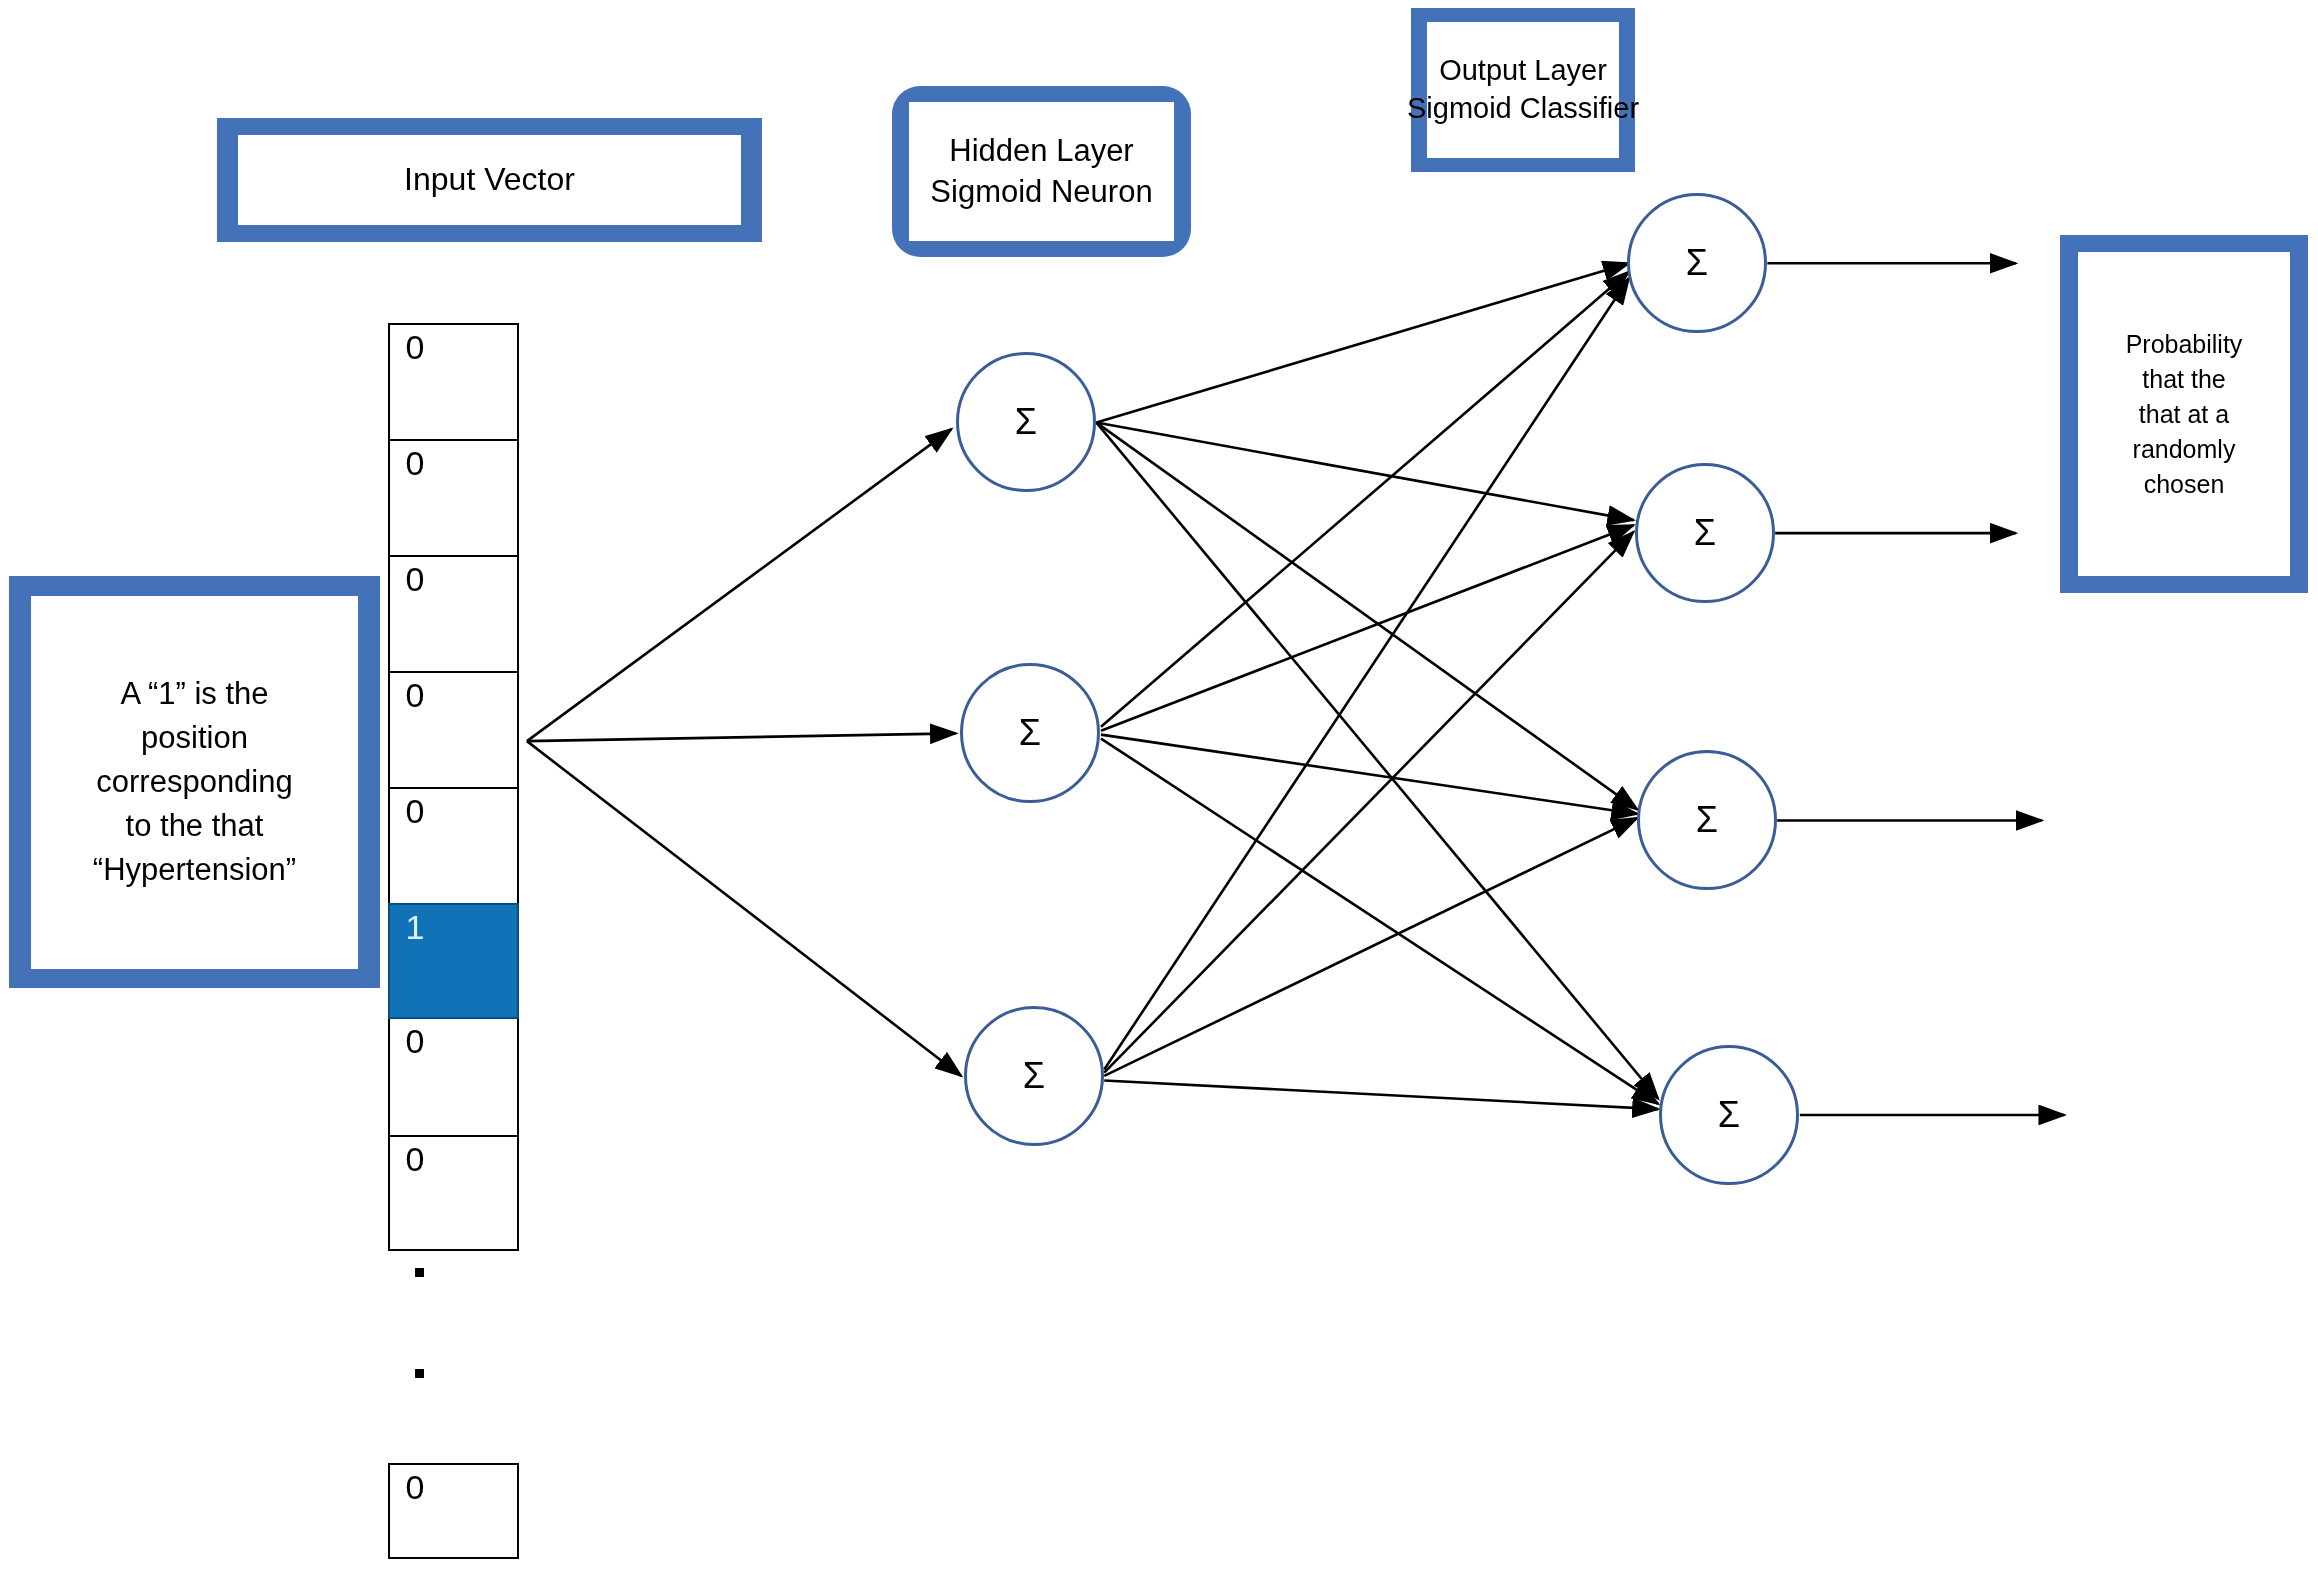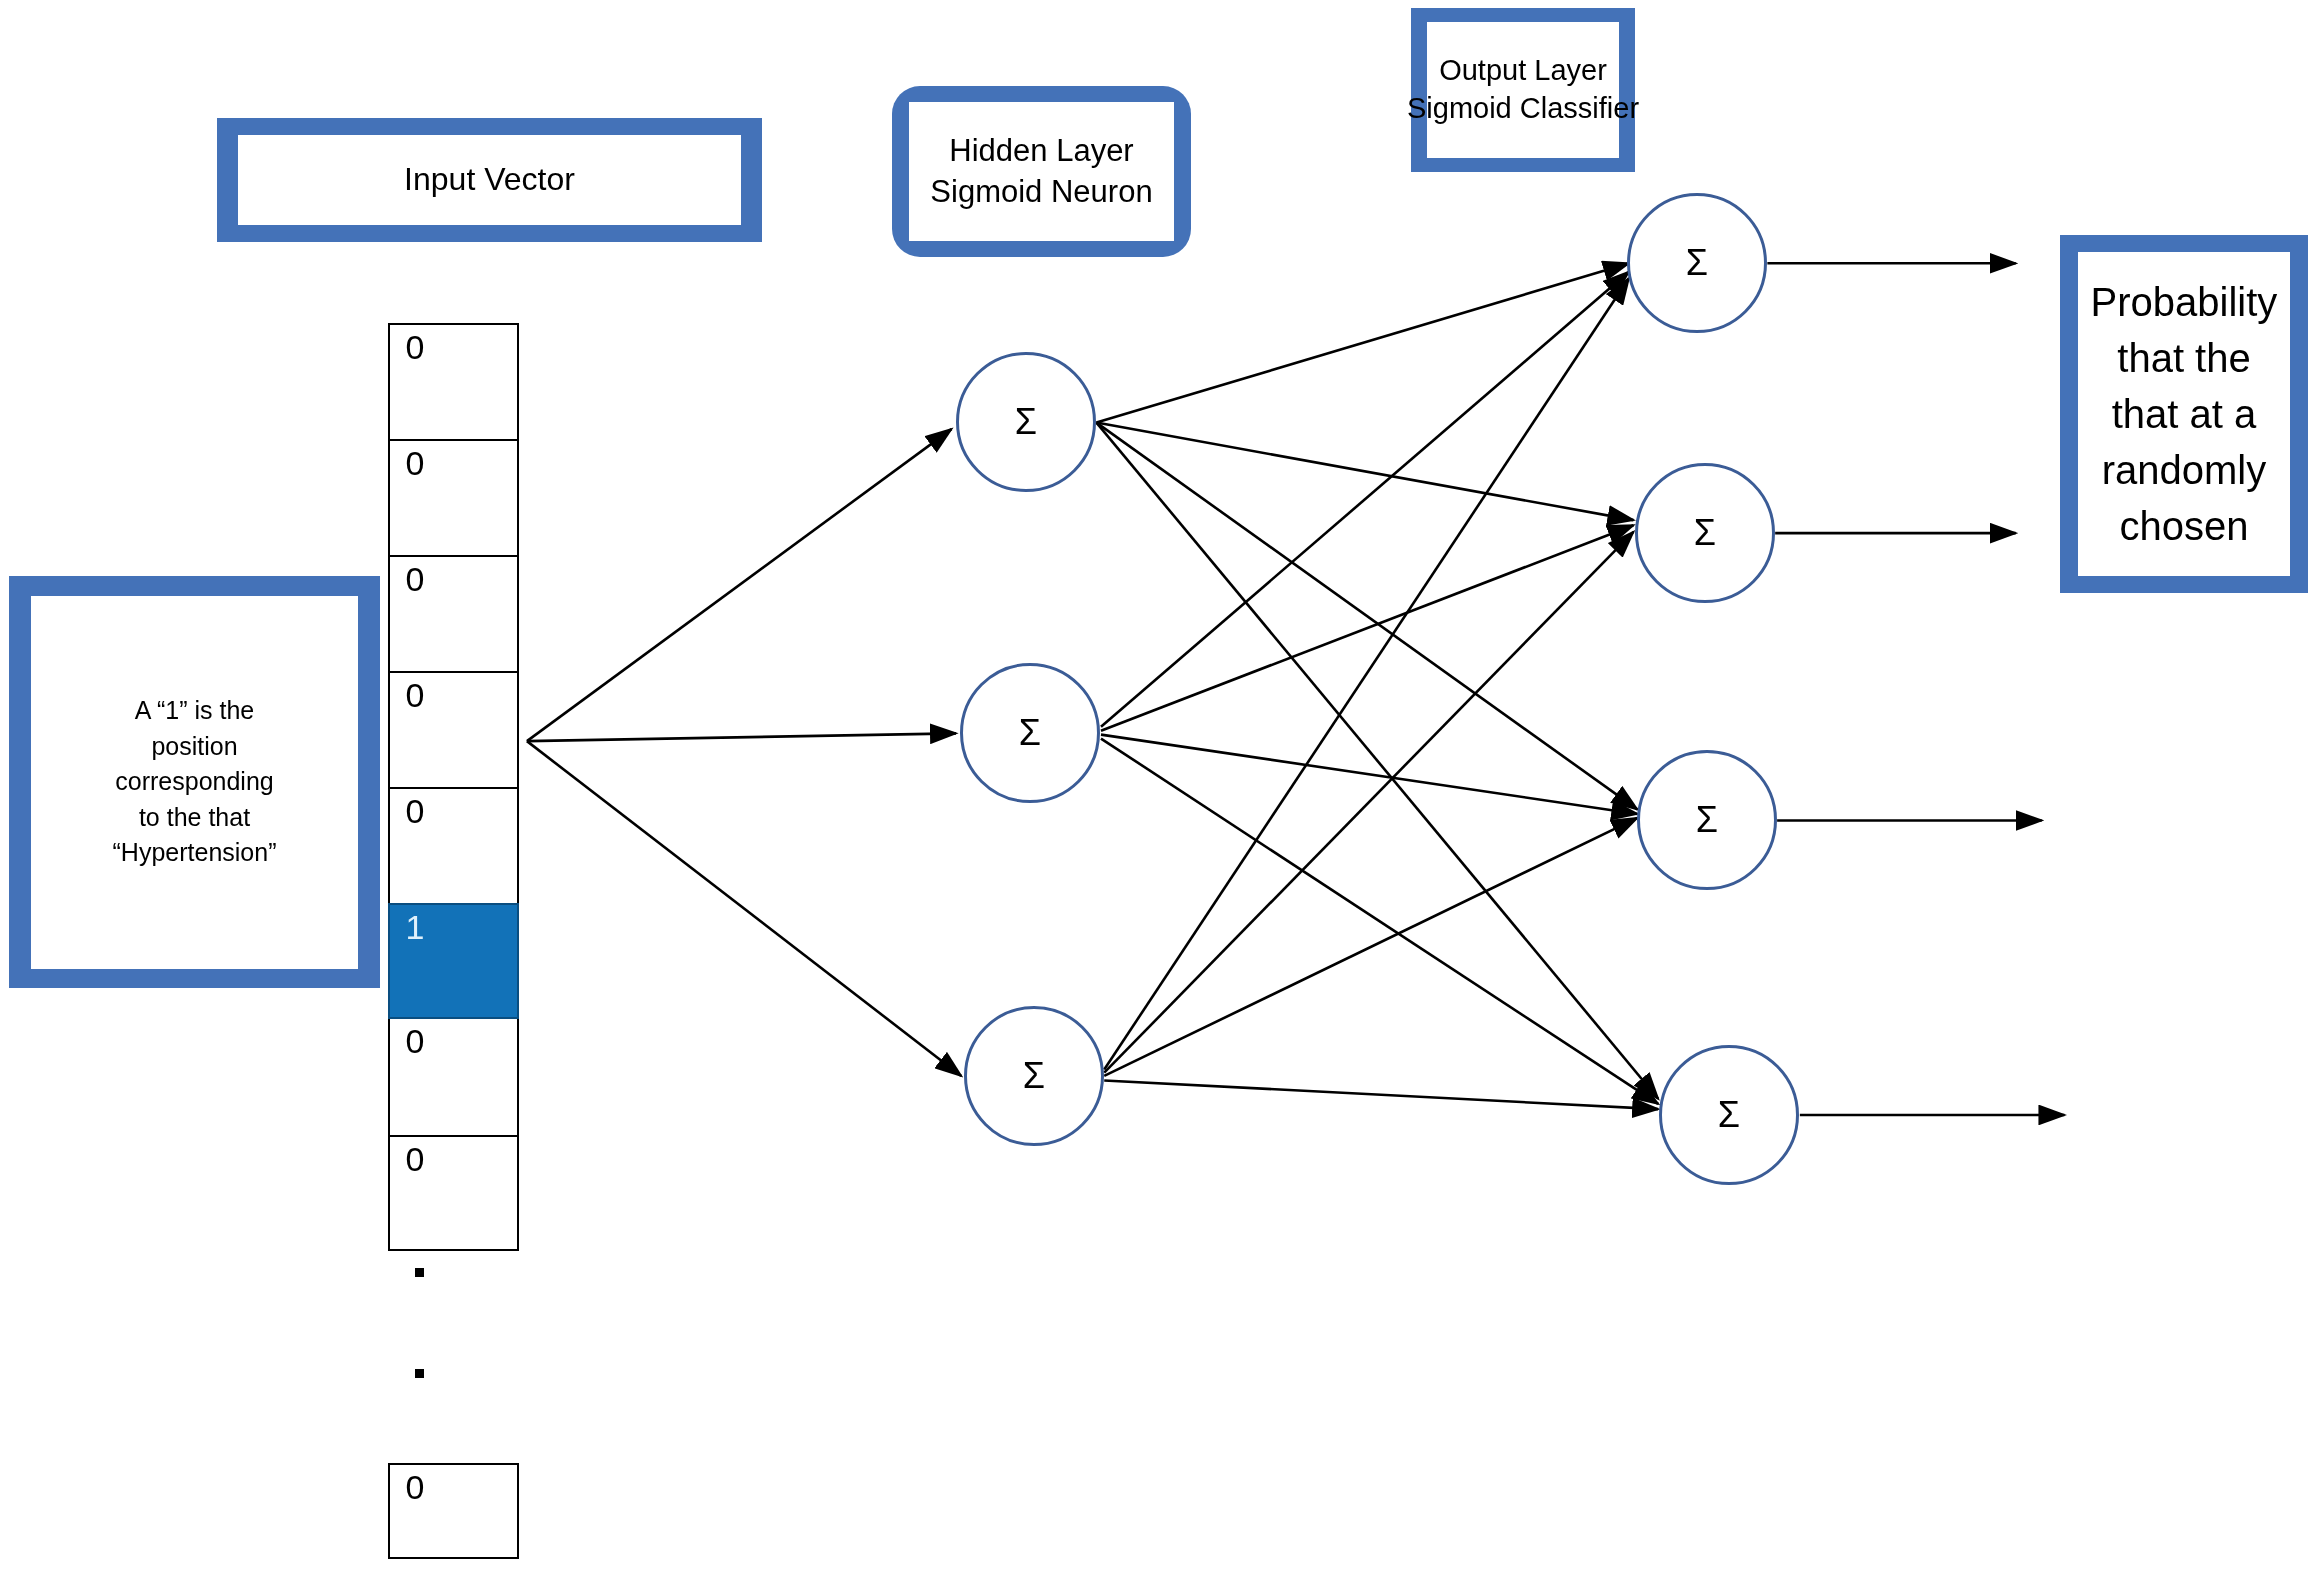--- a/index.html
+++ b/index.html
@@ -159,31 +159,31 @@
   </div>
 
   <div class="callout" style="left:1411px; top:7.8px; width:224px; height:164px; padding:14.3px 15.6px;">
     <div class="inner" style="font-size:29px;">
       <span class="line">Output Layer</span>
       <span class="line">Sigmoid Classifier</span>
     </div>
   </div>
 
   <div class="callout" style="left:9px; top:576px; width:371px; height:412px; padding:19.5px 22px;">
-    <div class="inner" style="font-size:25px; line-height:1.42;">
+    <div class="inner" style="font-size:31px; line-height:1.42;">
       <span class="line">A “1” is the</span>
       <span class="line">position</span>
       <span class="line">corresponding</span>
       <span class="line">to the that</span>
       <span class="line">“Hypertension”</span>
     </div>
   </div>
 
   <div class="callout" style="left:2060px; top:235px; width:248px; height:358px; padding:17px 18px;">
-    <div class="inner" style="font-size:40px; line-height:1.40;">
+    <div class="inner" style="font-size:25px; line-height:1.40;">
       <span class="line">Probability</span>
       <span class="line">that the</span>
       <span class="line">that at a</span>
       <span class="line">randomly</span>
       <span class="line">chosen</span>
     </div>
   </div>
 
   <div id="vector" style="left:388px; top:323px; width:131px;">
     <div class="vcell" style="height:116px;">0</div>

